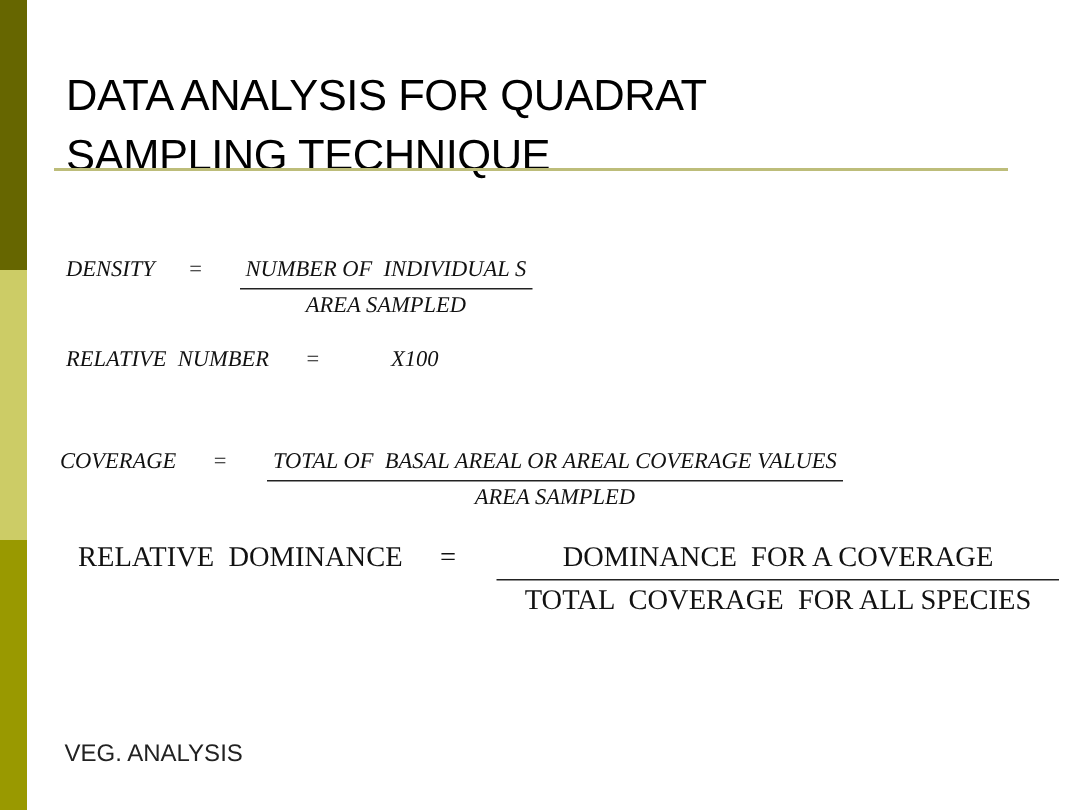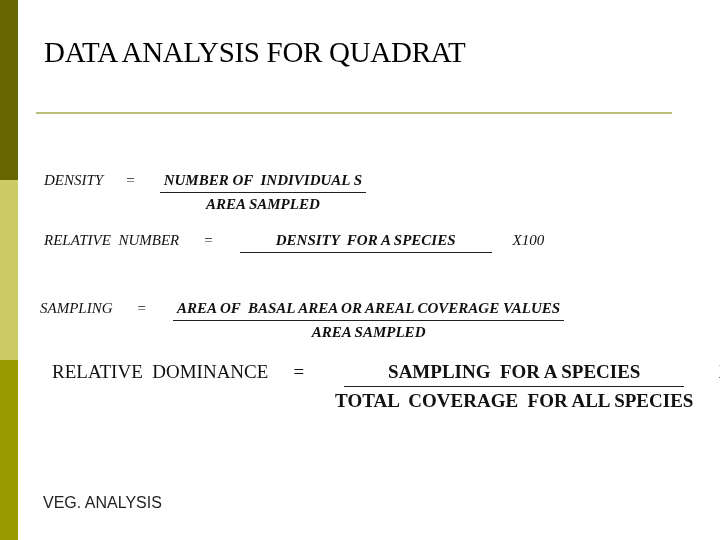--- a/index.html
+++ b/index.html
@@ -1,72 +1,72 @@
 <!DOCTYPE html>
 <html><head>
 <meta charset="utf-8">
 <style>
   html, body { margin:0; padding:0; }
   body { width:720px; height:540px; position:relative; background:#ffffff; overflow:hidden; font-family:"Liberation Serif", serif; }
   .band { position:absolute; left:0; width:18px; }
   .band1 { top:0; height:180px; background:#666600; }
   .band2 { top:180px; height:180px; background:#cccc66; }
   .band3 { top:360px; height:180px; background:#999900; }
-  .title { position:absolute; left:44px; top:32px; font-size:29px; line-height:40px; color:#000; font-family:Liberation Serif, serif; letter-spacing:-0.3px; }
+  .title { position:absolute; left:44px; top:44px; font-size:29px; line-height:40px; color:#000; font-family:Liberation Sans, sans-serif; letter-spacing:-0.3px; }
   .rule { position:absolute; left:36px; top:112px; width:636px; height:2px; background:#bdbd7a; }
   .eq { position:absolute; display:flex; align-items:flex-start; font-family:"Liberation Serif", serif; color:#111; white-space:pre;gap:17px; }
   .it { font-style:italic; }
-  .frac { display:inline-flex; flex-direction:column; align-items:center; margin:0 4px;font-weight:bold; }
+  .frac { display:inline-flex; flex-direction:column; align-items:center; margin:0 4px; }
   .num { padding:0 4px 3px 4px; border-bottom:1px solid #222; }
   .den { padding:3px 4px 0 4px; }
   .lhs { margin-right:2px; }
   .footer { position:absolute; left:43px; top:494px; font-family:"Liberation Sans", sans-serif; font-size:16px; color:#222; }
 </style>
 </head>
 <body>
 
 <div class="band band1"></div>
 <div class="band band2"></div>
 <div class="band band3"></div>
 
 <div class="title">
   <div>DATA ANALYSIS FOR QUADRAT</div>
+  <div>SAMPLING TECHNIQUE</div>
 </div>
 <div class="rule"></div>
 
 <div class="eq it" style="left:44px; top:172px; font-size:15px;">
   <span class="lhs">DENSITY</span>
   <span style="margin:0 4px; font-style:normal;">=</span>
   <span class="frac">
     <span class="num">NUMBER OF  INDIVIDUAL S</span>
     <span class="den">AREA SAMPLED</span>
   </span>
 </div>
 
 <div class="eq it" style="left:44px; top:232px; font-size:15px;">
   <span class="lhs">RELATIVE  NUMBER</span>
   <span style="margin:0 6px; font-style:normal;">=</span>
   <span class="frac">
-    <span class="num" style="padding:0 36px 3px 36px;">DENSITY  FOR A SPECIES</span>
   </span>
   <span>X100</span>
 </div>
 
 <div class="eq it" style="left:40px; top:300px; font-size:15px;">
-  <span class="lhs">SAMPLING</span>
+  <span class="lhs">COVERAGE</span>
   <span style="margin:0 6px; font-style:normal;">=</span>
   <span class="frac">
-    <span class="num">AREA OF  BASAL AREA OR AREAL COVERAGE VALUES</span>
+    <span class="num">TOTAL OF  BASAL AREAL OR AREAL COVERAGE VALUES</span>
     <span class="den">AREA SAMPLED</span>
   </span>
 </div>
 
 <div class="eq" style="left:33px; top:361px; font-size:19px;margin-left:19px;">
   <span class="lhs">RELATIVE  DOMINANCE</span>
   <span style="margin:0 6px;">=</span>
   <span class="frac">
-    <span class="num" style="padding:0 44px 3px 44px;">SAMPLING  FOR A SPECIES</span>
+    <span class="num" style="padding:0 44px 3px 44px;">DOMINANCE  FOR A COVERAGE</span>
     <span class="den">TOTAL  COVERAGE  FOR ALL SPECIES</span>
   </span>
   <span>X100</span>
 </div>
 
 <div class="footer">VEG. ANALYSIS</div>
 
 </body></html>

